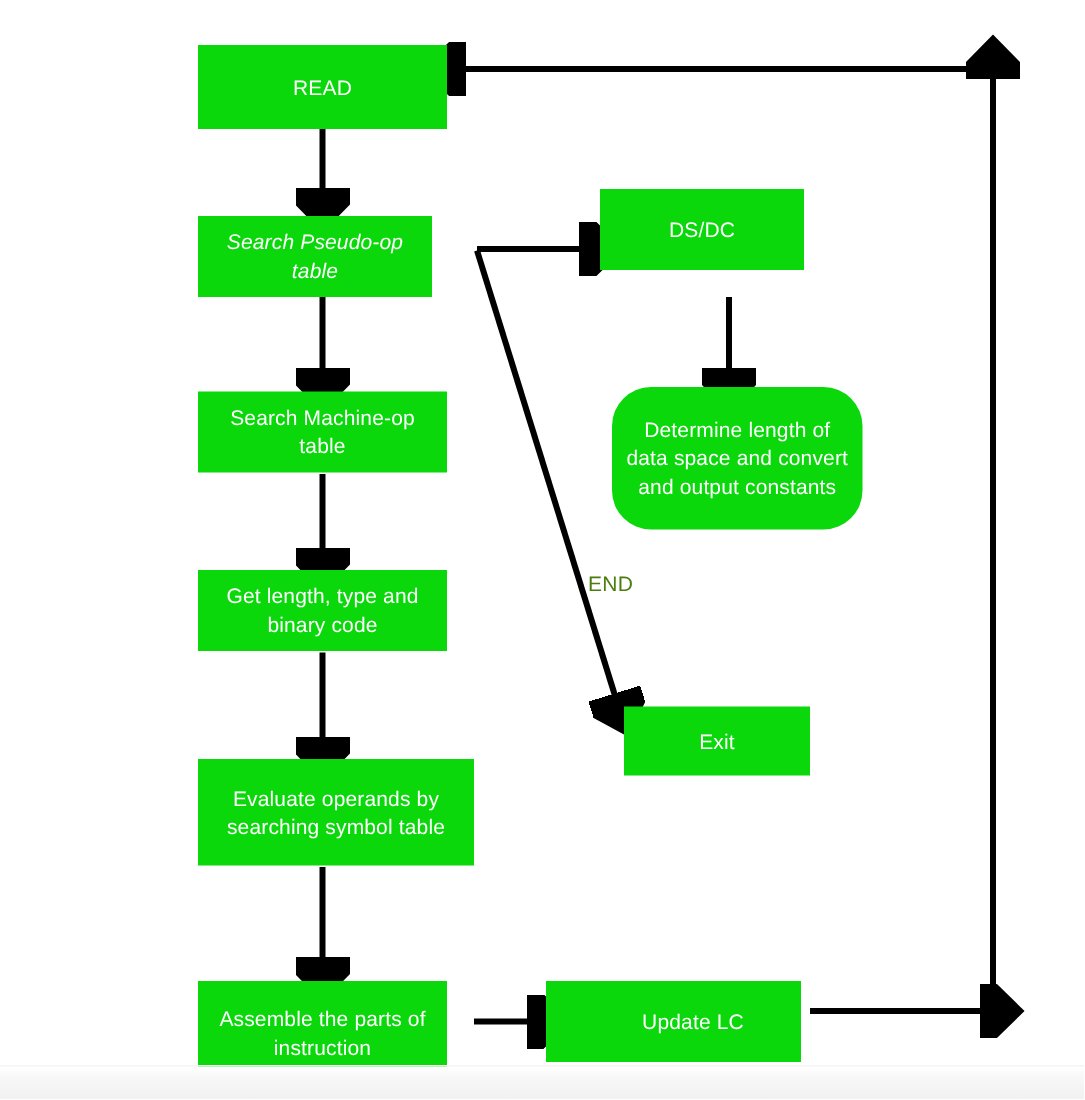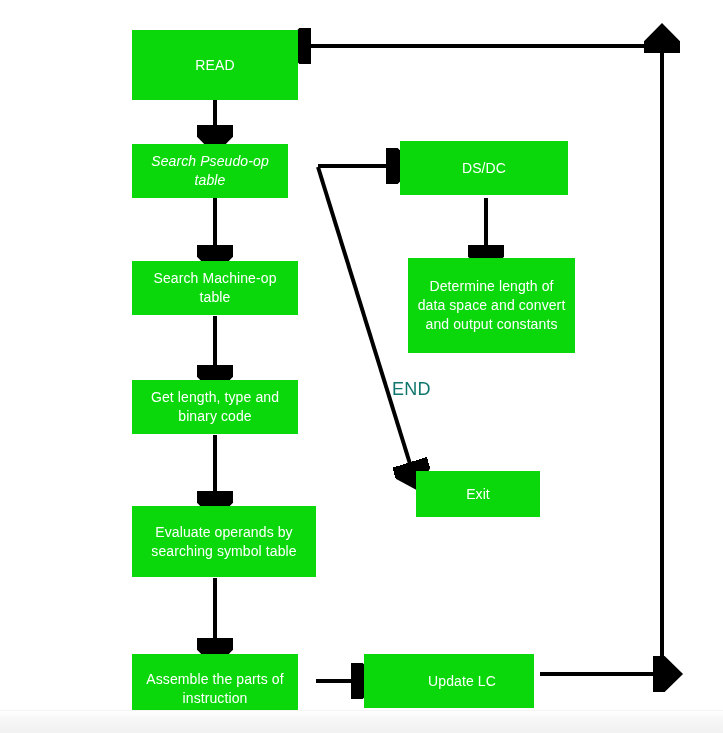--- a/index.html
+++ b/index.html
@@ -39,22 +39,22 @@
     font-size: 14px;
     line-height: 19px;
     font-weight: 400;
     letter-spacing: 0.1px;
     padding: 2px 6px;
     background: #0ad80a;
     user-select: none;
   }
   .edge-label {
     position: absolute;
-    color: #0f766e;
-    font-size: 18px;
+    color: #4d7c0f;
+    font-size: 14px;
     line-height: 15px;
     letter-spacing: 0.2px;
     white-space: nowrap;
     background: transparent;
     user-select: none;
   }
   svg#edges {
     position: absolute;
     left: 0;
     top: 0;
@@ -96,35 +96,35 @@
 
     <line x1="486" y1="198" x2="486" y2="250" marker-end="url(#arrow-down)"></line>
 
     <line x1="316" y1="681" x2="356" y2="681" marker-end="url(#arrow-down)"></line>
 
     <line x1="540" y1="674" x2="658" y2="674" marker-end="url(#arrow-down)"></line>
     <line x1="662" y1="676" x2="662" y2="48" marker-end="url(#arrow-down)"></line>
     <line x1="660" y1="46" x2="306" y2="46" marker-end="url(#arrow-down)"></line>
   </svg>
 
-  <div class="node" style="left:132px; top:30px; width:166px; height:70px;">READ</div>
+  <div class="node" style="left:132px; top:30px; width:166px; height:56px;">READ</div>
 
   <div class="node" style="left:132px; top:144px; width:156px; height:54px;font-style:italic;">Search Pseudo-op table</div>
 
   <div class="node" style="left:132px; top:261px; width:166px; height:54px;">Search Machine-op table</div>
 
   <div class="node" style="left:132px; top:380px; width:166px; height:54px;">Get length, type and binary code</div>
 
   <div class="node" style="left:132px; top:506px; width:184px; height:71px;">Evaluate operands by searching symbol table</div>
 
   <div class="node" style="left:132px; top:654px; width:166px; height:70px;">Assemble the parts of instruction</div>
 
-  <div class="node" style="left:400px; top:141px; width:168px; height:54px;">DS/DC</div>
+  <div class="node" style="left:400px; top:126px; width:136px; height:54px;">DS/DC</div>
 
-  <div class="node" style="left:408px; top:258px; width:167px; height:95px;">Determine length of data space and convert and output constants</div>
+  <div class="node" style="left:408px; top:258px; width:167px; height:95px;border-radius:26px;">Determine length of data space and convert and output constants</div>
 
   <div class="node" style="left:416px; top:471px; width:124px; height:46px;">Exit</div>
 
   <div class="node" style="left:364px; top:654px; width:170px; height:54px;padding-left:32px;">Update LC</div>
 
   <div class="edge-label" style="left:392px; top:382px;">END</div>
 
   <div id="bottom-strip"></div>
 </div>
 

